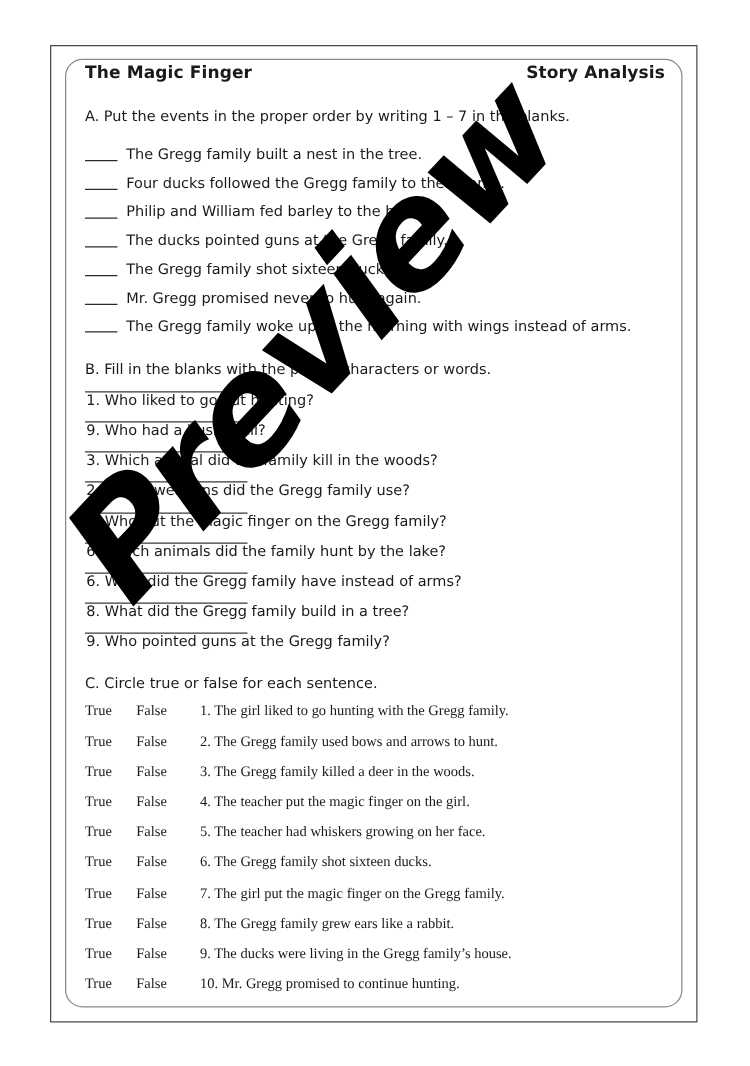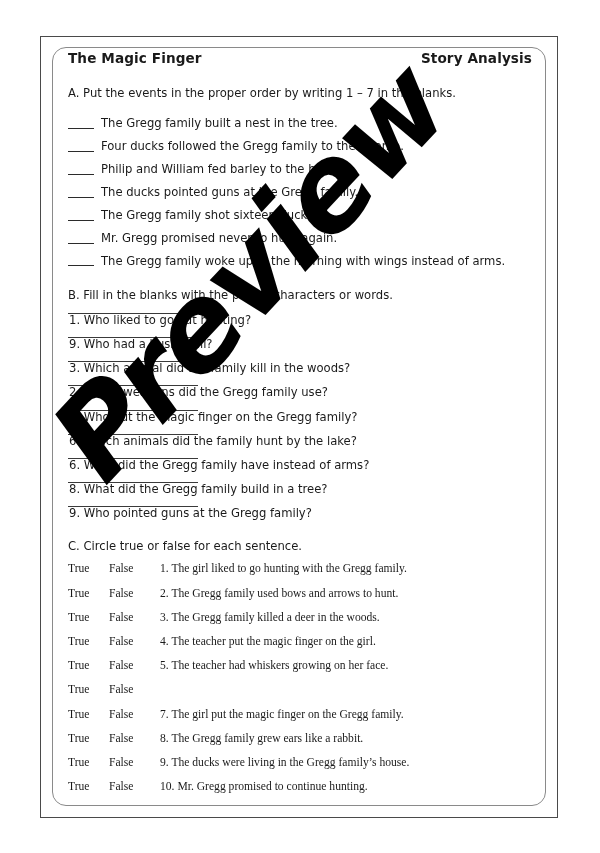--- a/index.html
+++ b/index.html
@@ -266,20 +266,21 @@
         <span class="c-text">4. The teacher put the magic finger on the girl.</span>
       </li>
       <li class="c-item">
         <span class="c-true">True</span>
         <span class="c-false">False</span>
         <span class="c-text">5. The teacher had whiskers growing on her face.</span>
       </li>
       <li class="c-item">
         <span class="c-true">True</span>
         <span class="c-false">False</span>
+        <span class="c-text">6. The Gregg family shot sixteen ducks.</span>
       </li>
       <li class="c-item">
         <span class="c-true">True</span>
         <span class="c-false">False</span>
         <span class="c-text">7. The girl put the magic finger on the Gregg family.</span>
       </li>
       <li class="c-item">
         <span class="c-true">True</span>
         <span class="c-false">False</span>
         <span class="c-text">8. The Gregg family grew ears like a rabbit.</span>

